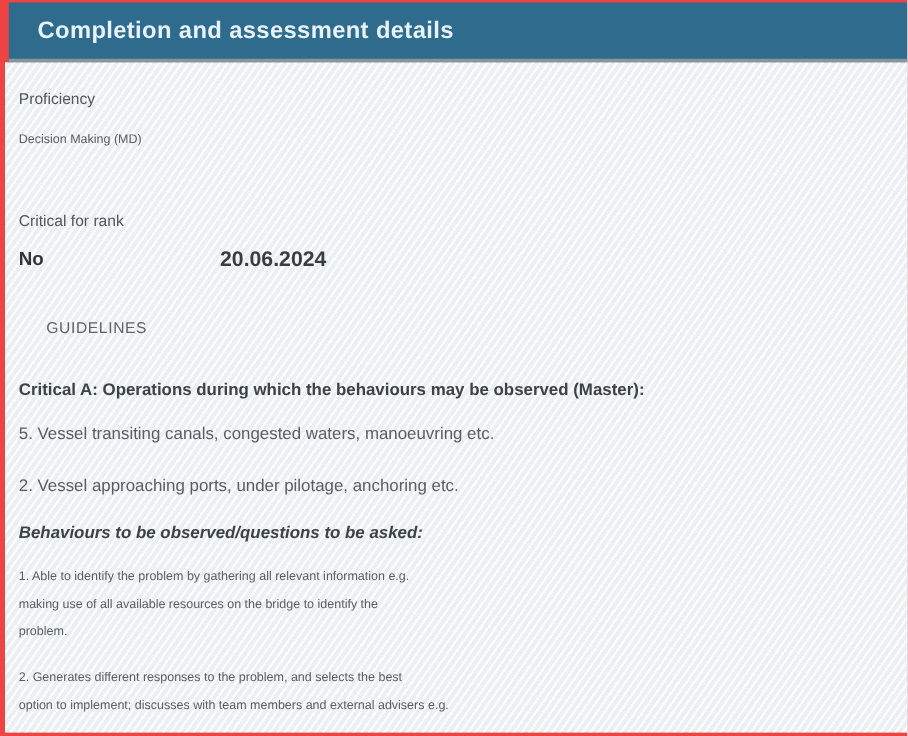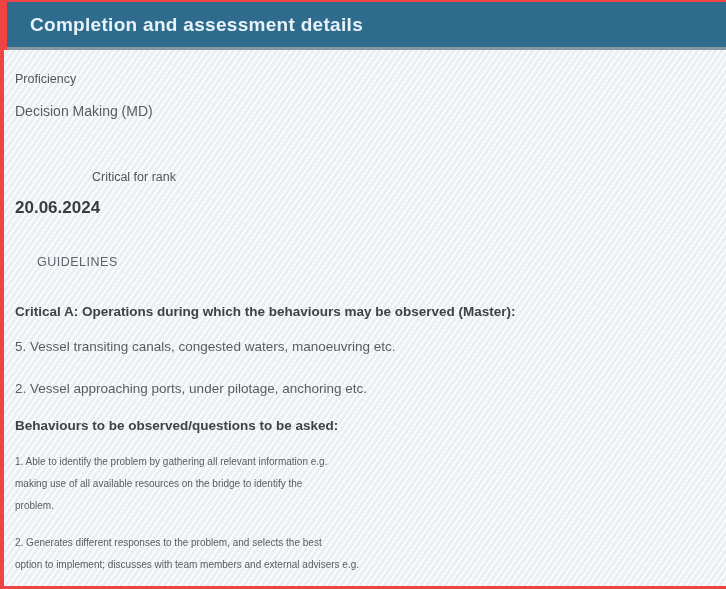--- a/index.html
+++ b/index.html
@@ -44,30 +44,29 @@
       rgba(221,228,233,0.30) 2px,
       rgba(221,228,233,0.30) 5px
     );
   }
   .field-label {
     font-size: 12.5px;
     color: #50565c;
     line-height: 15px;
   }
   .field-value {
-    font-size: 14px;
+    font-size: 10px;
     color: #585d63;
     line-height: 17px;
   }
   .row-proficiency-label { margin-top: 10px; }
   .row-proficiency-value { margin-top: 16px; }
   .fields-grid {
     display: flex;
     margin-top: 50px;
-    text-align: right;
   }
   .fields-grid .col-1 { width: 161px; flex: 0 0 161px; }
   .fields-grid .col-2 { flex: 1; }
   .value-row { display: flex; margin-top: 13px; }
   .value-row .col-1 { width: 161px; flex: 0 0 161px; }
   .value-no {
     font-size: 15px;
     font-weight: 700;
     color: #303539;
     line-height: 19px;
@@ -86,21 +85,21 @@
     color: #5c6269;
     line-height: 15px;
   }
   .bold-head {
     font-size: 13.5px;
     font-weight: 700;
     color: #3d4247;
     line-height: 16px;
   }
   .scenario-head { margin-top: 34px; }
-  .behaviours-head { margin-top: 21px; }
+  .behaviours-head { margin-top: 21px; font-style: italic; }
   .list-item {
     font-size: 13.5px;
     color: #585d63;
     line-height: 17px;
   }
   .scenario-item-1 { margin-top: 18px; }
   .scenario-item-2 { margin-top: 25px; }
   .para {
     font-size: 10px;
     color: #585d63;
@@ -123,20 +122,21 @@
 
     <div class="field-label row-proficiency-label">Proficiency</div>
 
     <div class="field-value row-proficiency-value">Decision Making (MD)</div>
 
     <div class="fields-grid">
       <div class="col-1 field-label">Critical for rank</div>
     </div>
 
     <div class="value-row">
+      <div class="col-1 value-no">No</div>
       <div class="col-2 value-date">20.06.2024</div>
     </div>
 
     <div class="guidelines-label">GUIDELINES</div>
 
     <div class="bold-head scenario-head">Critical A: Operations during which the behaviours may be observed (Master):</div>
 
     <div class="list-item scenario-item-1">5. Vessel transiting canals, congested waters, manoeuvring etc.</div>
 
     <div class="list-item scenario-item-2">2. Vessel approaching ports, under pilotage, anchoring etc.</div>

